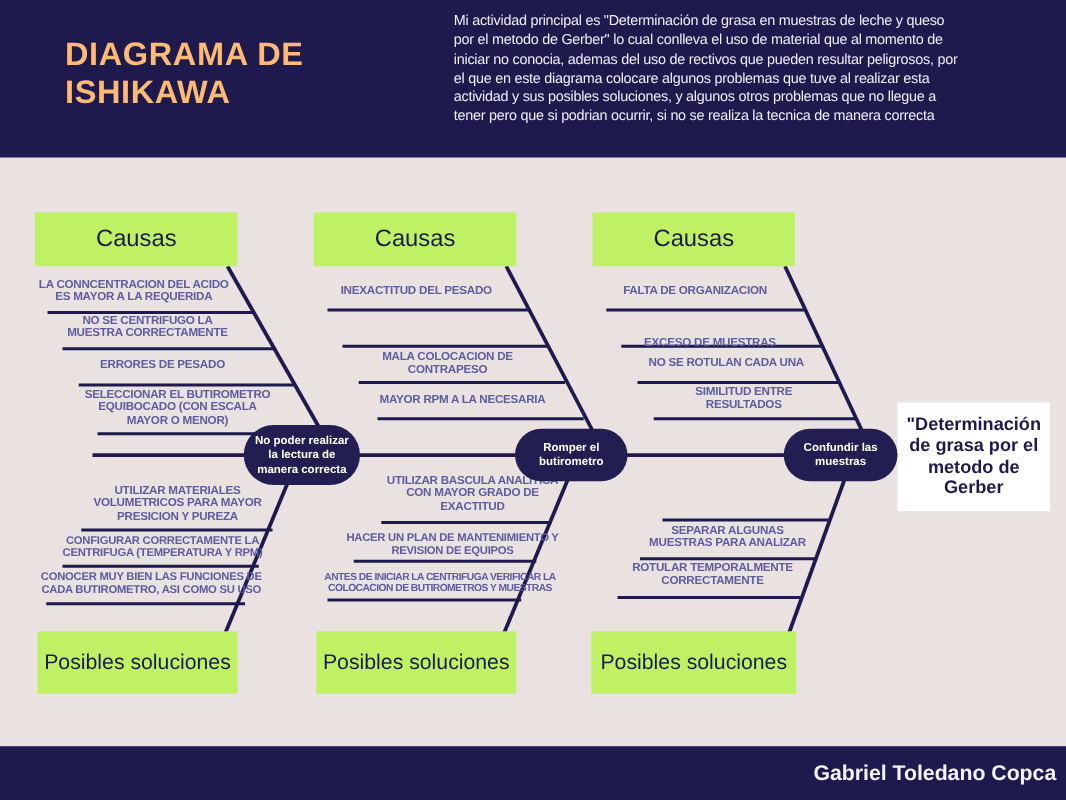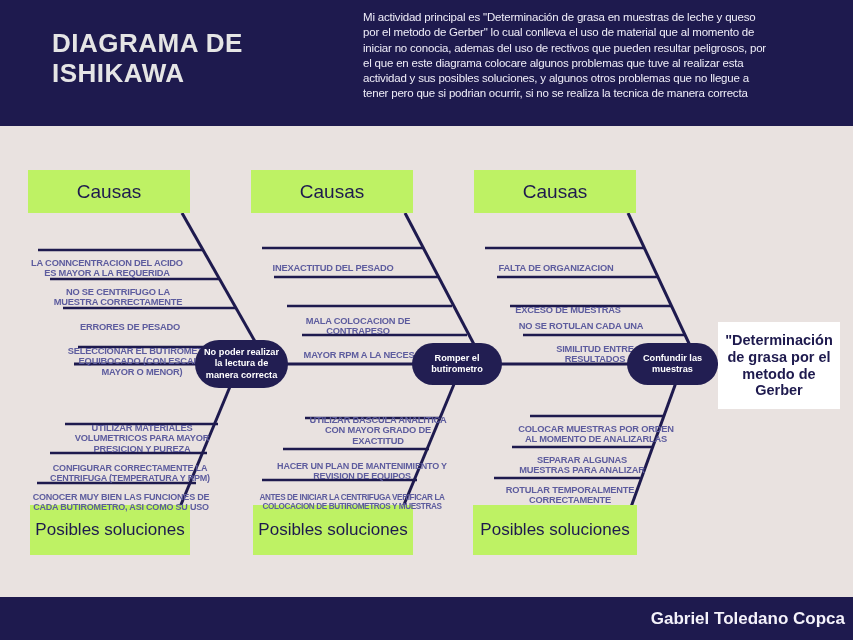--- a/index.html
+++ b/index.html
@@ -2,21 +2,21 @@
 <html><head>
 <meta charset="utf-8">
 <style>
   html,body{margin:0;padding:0;}
   body{width:853px;height:640px;background:#e9e2e0;font-family:"Liberation Sans",sans-serif;overflow:hidden;}
   .canvas{position:relative;width:853px;height:640px;}
   .pre{white-space:pre-line;}
 
   
   .top{position:absolute;left:0;top:0;width:853px;height:126px;background:#1e1a4e;}
-  .title{position:absolute;left:52px;top:28px;margin:0;color:#e5e5e5;font-size:26px;font-weight:bold;letter-spacing:.5px;line-height:1.17;}
+  .title{position:absolute;left:52px;top:28px;margin:0;color:#fdba74;font-size:26px;font-weight:bold;letter-spacing:.5px;line-height:1.17;}
   .intro{position:absolute;left:363px;top:10px;width:488px;margin:0;color:#efedf8;font-size:11.5px;letter-spacing:-.2px;line-height:1.33;}
 
   
   .board{position:absolute;left:0;top:126px;width:853px;height:471px;}
   .lines{position:absolute;left:0;top:-126px;width:853px;height:640px;pointer-events:none;}
 
   .wbox{position:absolute;background:#bef264;color:#1e1a4e;display:flex;align-items:center;justify-content:center;text-align:center;}
   .causas{font-size:19px;font-weight:400;}
   .posibles{font-size:17px;font-weight:400;}
   .b1{left:28px;top:44px;width:162px;height:43px;}
@@ -28,21 +28,21 @@
 
   .effect{position:absolute;left:718px;top:196px;width:122px;height:87px;background:#ffffff;color:#1e1a4e;
           font-size:14.5px;font-weight:bold;line-height:1.17;display:flex;align-items:center;justify-content:center;text-align:center;}
 
   .node{position:absolute;background:#221e52;color:#ffffff;border-radius:26px;font-weight:bold;font-size:9.2px;
         line-height:1.2;display:flex;align-items:center;justify-content:center;text-align:center;}
   .n1{left:195px;top:214px;width:93px;height:48px;}
   .n2{left:412px;top:217px;width:90px;height:42px;}
   .n3{left:627px;top:217px;width:91px;height:42px;}
 
-  .branch{position:absolute;color:#5d5c9e;font-weight:bold;font-size:9.3px;letter-spacing:-.2px;line-height:1.12;text-align:center;white-space:pre-line;margin-top:36px;}
+  .branch{position:absolute;color:#5d5c9e;font-weight:bold;font-size:9.3px;letter-spacing:-.2px;line-height:1.12;text-align:center;white-space:pre-line;}
   .fs9{font-size:9px;}
   .fs8{font-size:8.2px;letter-spacing:-.4px;}
 
   
   .t-s1c1{left:12px;top:96px;width:190px;}
   .t-s1c2{left:23px;top:125px;width:190px;}
   .t-s1c3{left:35px;top:160px;width:190px;}
   .t-s1c4{left:47px;top:184px;width:190px;}
   .t-s1s1{left:47px;top:261px;width:190px;}
   .t-s1s2{left:32px;top:301px;width:196px;}
@@ -152,22 +152,20 @@
     <div class="branch fs9 t-s2s2">HACER UN PLAN DE MANTENIMIENTO Y
 REVISION DE EQUIPOS</div>
     <div class="branch fs8 t-s2s3">ANTES DE INICIAR LA CENTRIFUGA VERIFICAR LA
 COLOCACION DE BUTIROMETROS Y MUESTRAS</div>
 
     <div class="branch t-s3c1">FALTA DE ORGANIZACION</div>
     <div class="branch t-s3c2">EXCESO DE MUESTRAS</div>
     <div class="branch t-s3c3">NO SE ROTULAN CADA UNA</div>
     <div class="branch t-s3c4">SIMILITUD ENTRE
 RESULTADOS</div>
-    <div class="branch t-s3s1">COLOCAR MUESTRAS POR ORDEN
-AL MOMENTO DE ANALIZARLAS</div>
     <div class="branch t-s3s2">SEPARAR ALGUNAS
 MUESTRAS PARA ANALIZAR</div>
     <div class="branch t-s3s3">ROTULAR TEMPORALMENTE
 CORRECTAMENTE</div>
 
     <div class="node pre n1">No poder realizar
 la lectura de
 manera correcta</div>
     <div class="node pre n2">Romper el
 butirometro</div>

